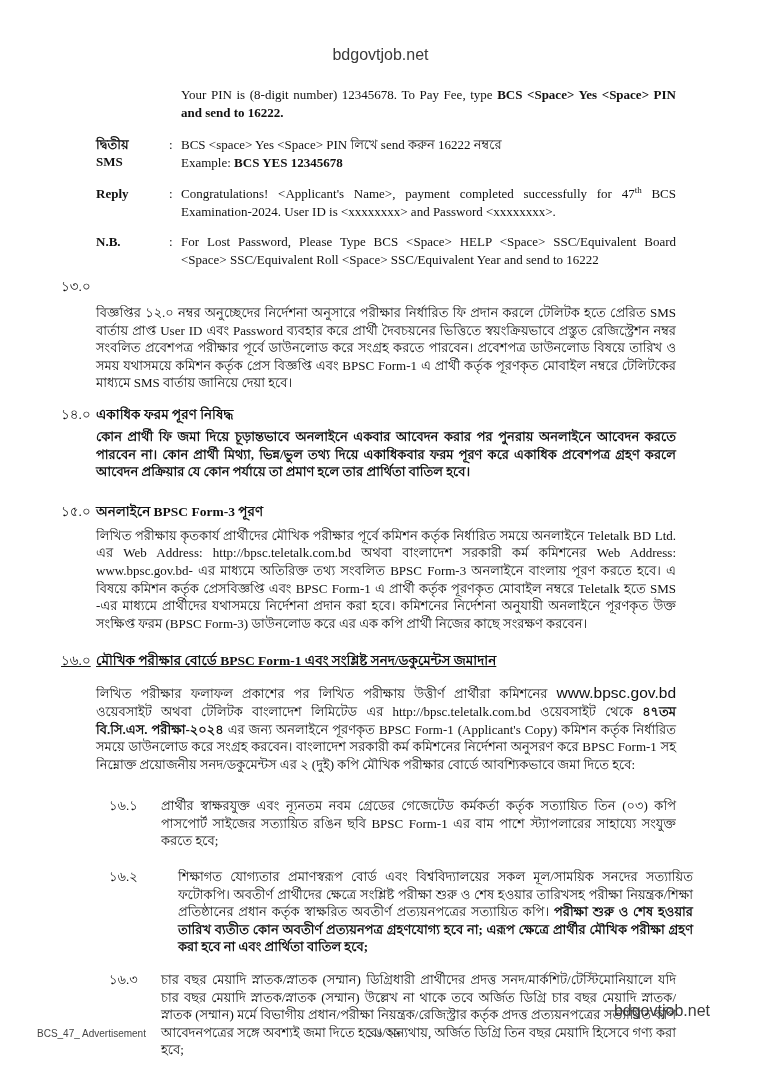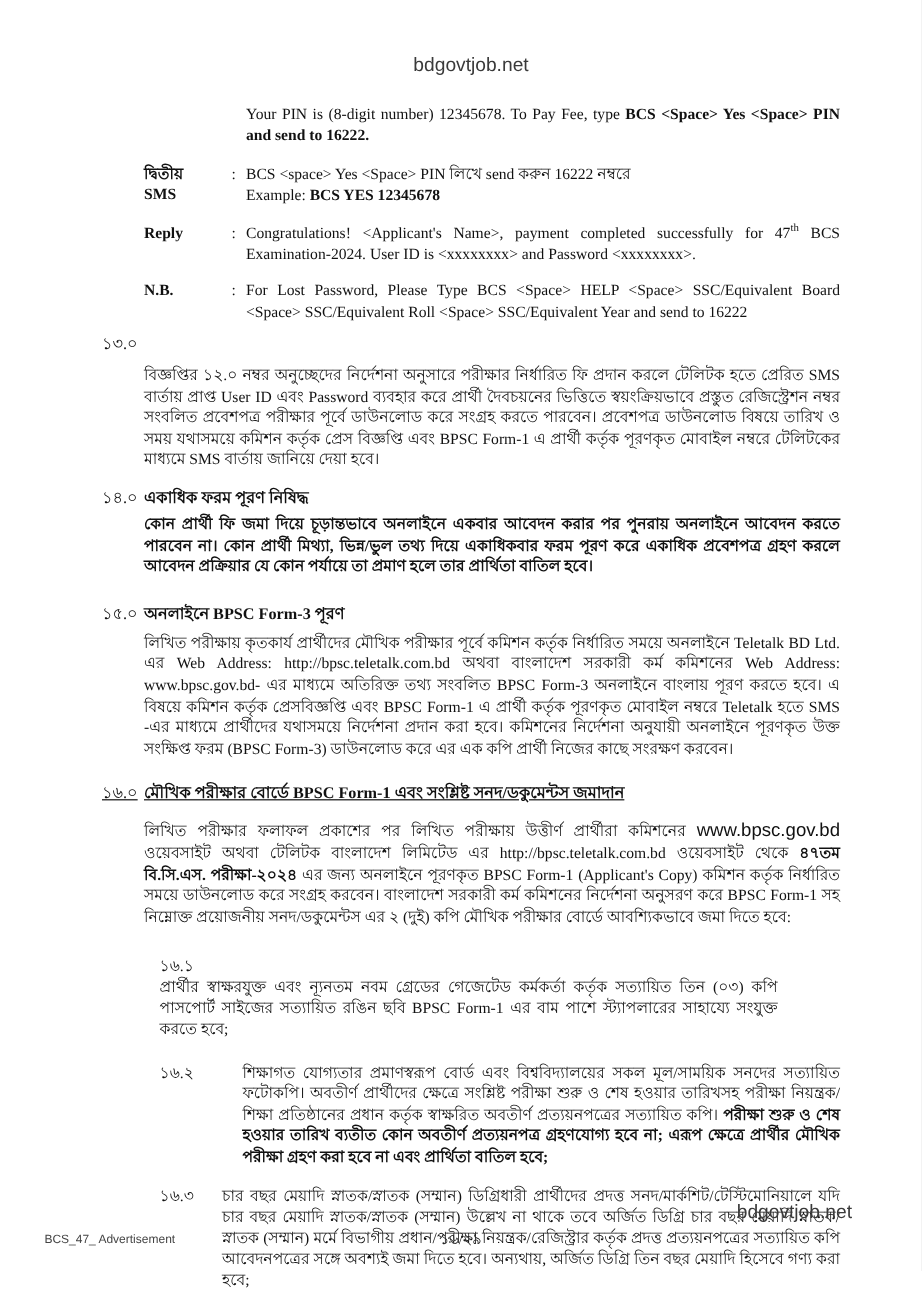--- a/index.html
+++ b/index.html
@@ -4,21 +4,21 @@
 <style>
   html,body{margin:0;padding:0;background:#e8e8e8;}
   .page{
     position:relative;
     width:768px;height:1087px;
     margin:0 auto;
     background:#ffffff;
     font-family:"Liberation Serif","DejaVu Serif",serif;
     font-size:13px;color:#111;
     box-sizing:border-box;
-    padding:46px 68px 0 85px;
+    padding:46px 68px 0 61px;
     overflow:hidden;
   }
   .site-header{
     text-align:center;
     font-family:"Liberation Sans","DejaVu Sans",sans-serif;
     font-size:16px;color:#3a3a3a;
     margin:0 0 0 0;
   }
   .intro-block{margin-left:120px;width:495px;}
   .pin-para{margin-top:22px;text-align:justify;line-height:17.5px;}
@@ -37,21 +37,21 @@
   .b13{margin-top:8px;}
   .h14{margin-top:14px;}
   .b14{margin-top:4px;font-weight:bold;}
   .h15{margin-top:22px;}
   .b15{margin-top:6px;}
   .h16{margin-top:20px;text-decoration:underline;}
   .b16{margin-top:14px;}
   .sub-item{display:flex;margin-left:48px;margin-top:0;}
   .sub-item .sub-num{width:52px;flex-shrink:0;line-height:17.6px;}
   .sub-item .sub-body{width:515px;text-align:justify;line-height:17.6px;}
-  .si161{margin-top:24px;flex-direction:column;}
+  .si161{margin-top:24px;}
   .si162{margin-top:18px;gap:17px;}
   .si163{margin-top:15px;}
   .bold{font-weight:bold;}
   .url-large{font-family:"Liberation Sans","DejaVu Sans",sans-serif;font-size:15.5px;}
   sup{font-size:9px;line-height:0;}
   .footer-pagenum{
     position:absolute;left:0;right:0;top:1024px;
     text-align:center;font-size:12px;color:#222;
   }
   .footer-site{

